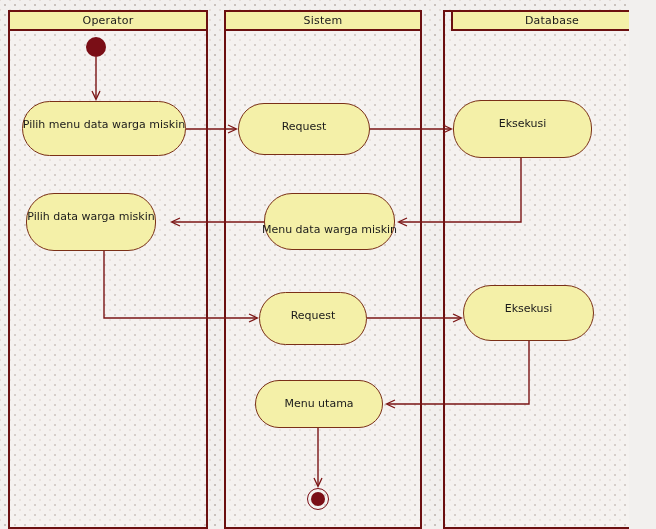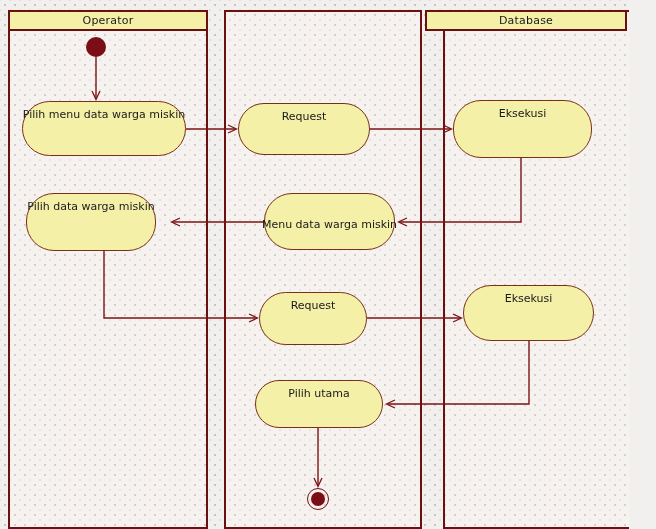--- a/index.html
+++ b/index.html
@@ -47,21 +47,21 @@
   }
   .activity {
     position: absolute;
     box-sizing: border-box;
     background: #f4f0a8;
     border: 1.4px solid #7a3018;
     border-radius: 28px;
     display: flex;
     align-items: flex-start;
     justify-content: center;
-    padding-top: 6px;
+    padding-top: 16px;
     font-size: 11px;
     color: #1a1a1a;
     white-space: nowrap;
   }
   .node-start {
     position: absolute;
     border-radius: 50%;
     background: #7a0e16;
   }
   .node-end-outer {
@@ -81,23 +81,26 @@
 <body>
 
 <div id="canvas">
 
   <div class="lane" style="left:8px; top:10px; width:200px; height:519px;"></div>
   <div class="lane-header" style="left:8px; top:10px; width:200px; height:21px;">
     <span>Operator</span>
   </div>
 
   <div class="lane" style="left:224px; top:10px; width:198px; height:519px;"></div>
+  <div class="lane-header" style="left:224px; top:10px; width:198px; height:21px;">
+    <span>Sistem</span>
+  </div>
 
   <div class="lane" style="left:443px; top:10px; width:202px; height:519px;"></div>
-  <div class="lane-header" style="left:425px; top:10px; width:202px; height:21px;">
+  <div class="lane-header" style="left:451px; top:10px; width:202px; height:21px;">
     <span>Database</span>
   </div>
 
   <svg id="svg-layer" viewBox="0 0 656 529" xmlns="http://www.w3.org/2000/svg">
     <defs>
       <marker id="arrowOpen" markerWidth="11" markerHeight="11" refX="9" refY="5" orient="auto" markerUnits="userSpaceOnUse">
         <path d="M1,1 L9.5,5 L1,9" fill="none" stroke="#7a1414" stroke-width="1.3"></path>
       </marker>
     </defs>
 
@@ -138,19 +141,19 @@
 
   <div class="activity" style="left:259px; top:292px; width:108px; height:53px;">
     <span>Request</span>
   </div>
 
   <div class="activity" style="left:463px; top:285px; width:131px; height:56px;">
     <span>Eksekusi</span>
   </div>
 
   <div class="activity" style="left:255px; top:380px; width:128px; height:48px;">
-    <span>Pilih utama</span>
+    <span>Menu utama</span>
   </div>
 
   <div class="node-end-outer" style="left:307px; top:488px; width:22px; height:22px;"></div>
   <div class="node-end-inner" style="left:311px; top:492px; width:14px; height:14px;"></div>
 
 </div>
 
 </body></html>

